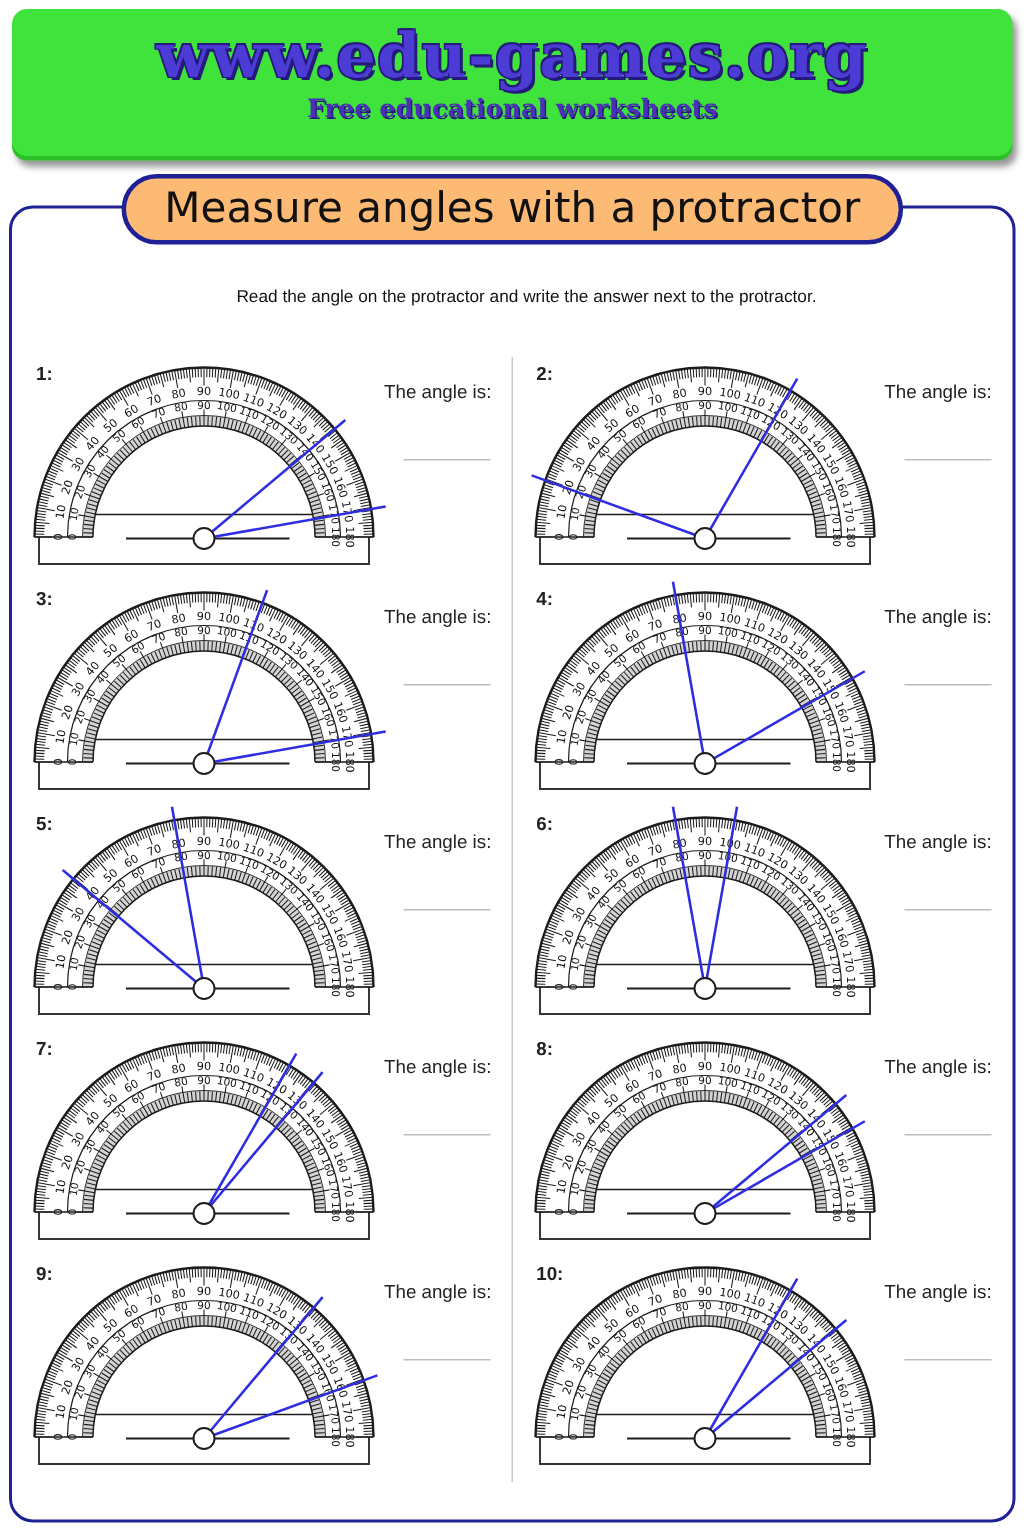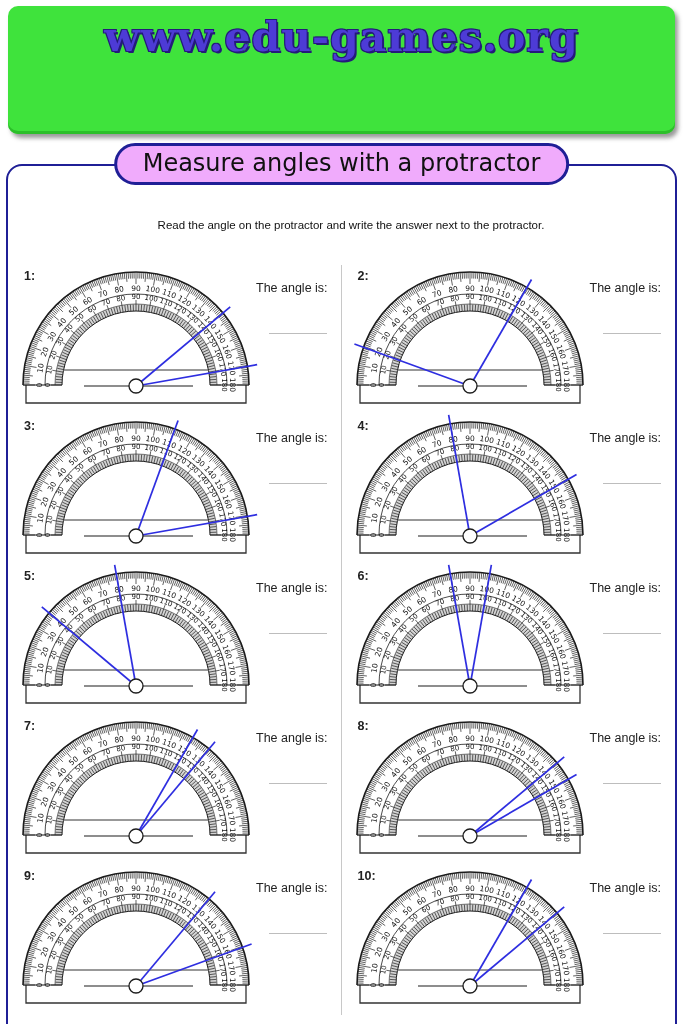--- a/index.html
+++ b/index.html
@@ -1,53 +1,54 @@
 <!DOCTYPE html>
 <html><head>
 <meta charset="utf-8">
 <style>
   html,body{margin:0;padding:0;background:#ffffff;}
   body{width:683px;height:1024px;font-family:"Liberation Sans","DejaVu Sans",sans-serif;position:relative;overflow:hidden;}
 
   
-  .banner{margin:6px 8px 0 8px;height:128px;background:#3fe33c;border-radius:10px;
+  .banner{margin:6px 8px 0 8px;height:101px;background:#3fe33c;border-radius:10px;
           box-shadow:3px 4px 4px rgba(70,70,70,.55), inset 0 -3px 0 #2cbf2a;
           text-align:center;}
   .banner-title{padding-top:7px;font-family:"DejaVu Serif","Liberation Serif",serif;
           font-weight:bold;font-size:41px;letter-spacing:1px;color:#4d3bd6;
           text-shadow:2px 2px 0 #241a7a,-1px -1px 0 #241a7a,1px -1px 0 #241a7a,-1px 1px 0 #241a7a;}
   .banner-sub{margin-top:2px;font-family:"DejaVu Serif","Liberation Serif",serif;
           font-weight:bold;font-size:17px;color:#4a31b8;text-shadow:1px 1px 0 #241a7a;}
 
   
   .sheet{position:relative;margin:30px 6px 0 6px;height:874px;
          border:2px solid #1f1f96;border-radius:16px;background:#fff;}
   .title-pill{position:absolute;top:-23px;left:50%;transform:translateX(-50%);
-         background:#f0abfc;border:3px solid #1f1f96;border-radius:24px;
-         padding:3px 26px 5px 26px;font-size:24px;font-weight:500;color:#111;
+         background:#fdba74;border:3px solid #1f1f96;border-radius:24px;
+         padding:3px 26px 5px 26px;font-size:28px;font-weight:500;color:#111;
          white-space:nowrap;font-family:"DejaVu Sans","Liberation Sans",sans-serif;}
   .instruction{margin:0;padding:53px 0 0 19px;font-size:11.5px;color:#111;text-align:center;}
 
   
   .grid{margin-top:34px;}
   .row{display:flex;height:150px;}
   .cell{position:relative;display:flex;width:336px;box-sizing:border-box;padding-left:8px;}
   .cell.left{border-right:1px solid #c8c8c8;}
   .ex-number{position:absolute;left:16px;top:4px;font-size:12.5px;font-weight:600;color:#222;z-index:2;}
   .pro-wrap{width:240px;height:145px;}
   .pro-wrap svg{overflow:visible;}
   .answer-block{width:84px;padding-top:16px;text-align:left;}
   .answer-prompt{font-size:12.5px;color:#222;white-space:nowrap;}
   .answer-line{margin:38px auto 0 auto;width:58px;border-bottom:1px solid #bdbdbd;height:0;}
 </style>
 </head>
 <body>
 
 <div class="banner">
   <div class="banner-title">www.edu-games.org</div>
+  <div class="banner-sub">Free educational worksheets</div>
 </div>
 
 <div class="sheet">
   <div class="title-pill">Measure angles with a protractor</div>
   <p class="instruction">Read the angle on the protractor and write the answer next to the protractor.</p>
   <div class="grid">
       <div class="row">
         <div class="cell left">
           <span class="ex-number">1:</span>
           <div class="pro-wrap"><svg width="240" height="145" viewBox="0 0 240 145" xmlns="http://www.w3.org/2000/svg">

